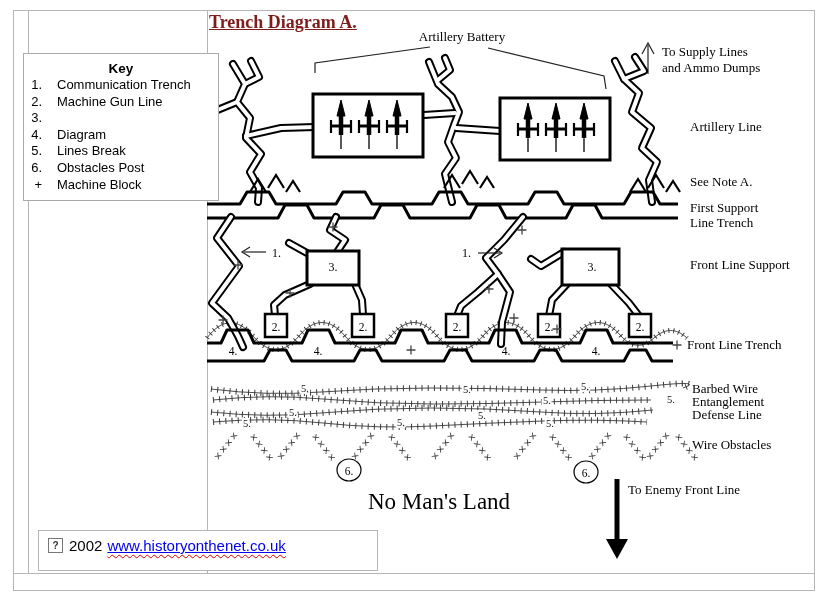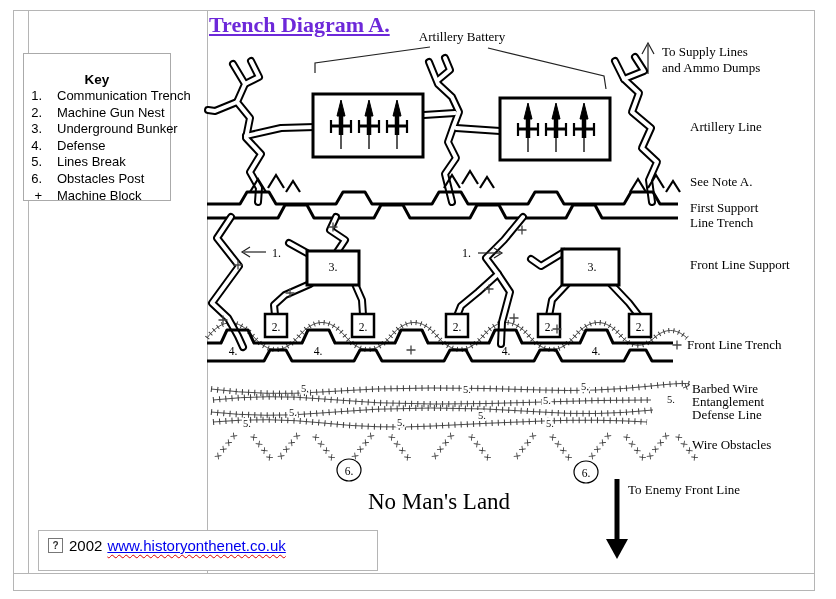--- a/index.html
+++ b/index.html
@@ -2,23 +2,23 @@
 <html><head>
 <meta charset="utf-8">
 <style>
   html,body{margin:0;padding:0;background:#fff;}
   .page{position:relative;width:836px;height:599px;background:#fff;overflow:hidden;
         font-family:"Liberation Sans",sans-serif;}
   .layer{position:absolute;left:0;top:0;}
 
   
   .title{position:absolute;left:209px;top:12px;font-family:"Liberation Serif",serif;
-         font-weight:bold;font-size:22px;color:#6d28d9;text-decoration:underline;}
-  .key-box{position:absolute;left:23px;top:53px;width:148px;height:148px;
-           border:1px solid #aaa;background:#fff;padding-top:18px;box-sizing:border-box;}
+         font-weight:bold;font-size:18px;color:#7f1d1d;text-decoration:underline;}
+  .key-box{position:absolute;left:23px;top:53px;width:196px;height:148px;
+           border:1px solid #aaa;background:#fff;padding-top:7px;box-sizing:border-box;}
   .key-title{text-align:center;font-weight:bold;font-size:13.5px;color:#000;margin-bottom:1px;}
   .key-row{display:flex;font-size:13px;line-height:16.6px;color:#000;padding-left:2px;}
   .key-num{width:16px;text-align:right;flex:none;}
   .key-label{margin-left:15px;white-space:nowrap;}
   .footer-box{position:absolute;left:38px;top:530px;width:340px;height:41px;
               border:1px solid #b5b5b5;background:#fff;box-sizing:border-box;
               display:flex;align-items:flex-start;padding:6px 0 0 9px;font-size:15px;color:#000;}
   .img-ph{display:inline-block;width:13px;height:13px;border:1px solid #777;margin-top:1px;
           font-size:10px;font-weight:bold;text-align:center;line-height:13px;color:#333;flex:none;}
   .year{margin:0 5px 0 6px;}
@@ -305,29 +305,28 @@
 <div class="title">Trench Diagram A.</div>
 
 <div class="key-box">
   <div class="key-title">Key</div>
   <div class="key-row">
     <span class="key-num">1.</span>
     <span class="key-label">Communication Trench</span>
   </div>
   <div class="key-row">
     <span class="key-num">2.</span>
-    <span class="key-label">Machine Gun Nest</span>
+    <span class="key-label">Machine Gun Line</span>
   </div>
   <div class="key-row">
     <span class="key-num">3.</span>
-    <span class="key-label">Underground Bunker</span>
   </div>
   <div class="key-row">
     <span class="key-num">4.</span>
-    <span class="key-label">Defense</span>
+    <span class="key-label">Diagram</span>
   </div>
   <div class="key-row">
     <span class="key-num">5.</span>
     <span class="key-label">Lines Break</span>
   </div>
   <div class="key-row">
     <span class="key-num">6.</span>
     <span class="key-label">Obstacles Post</span>
   </div>
   <div class="key-row">

